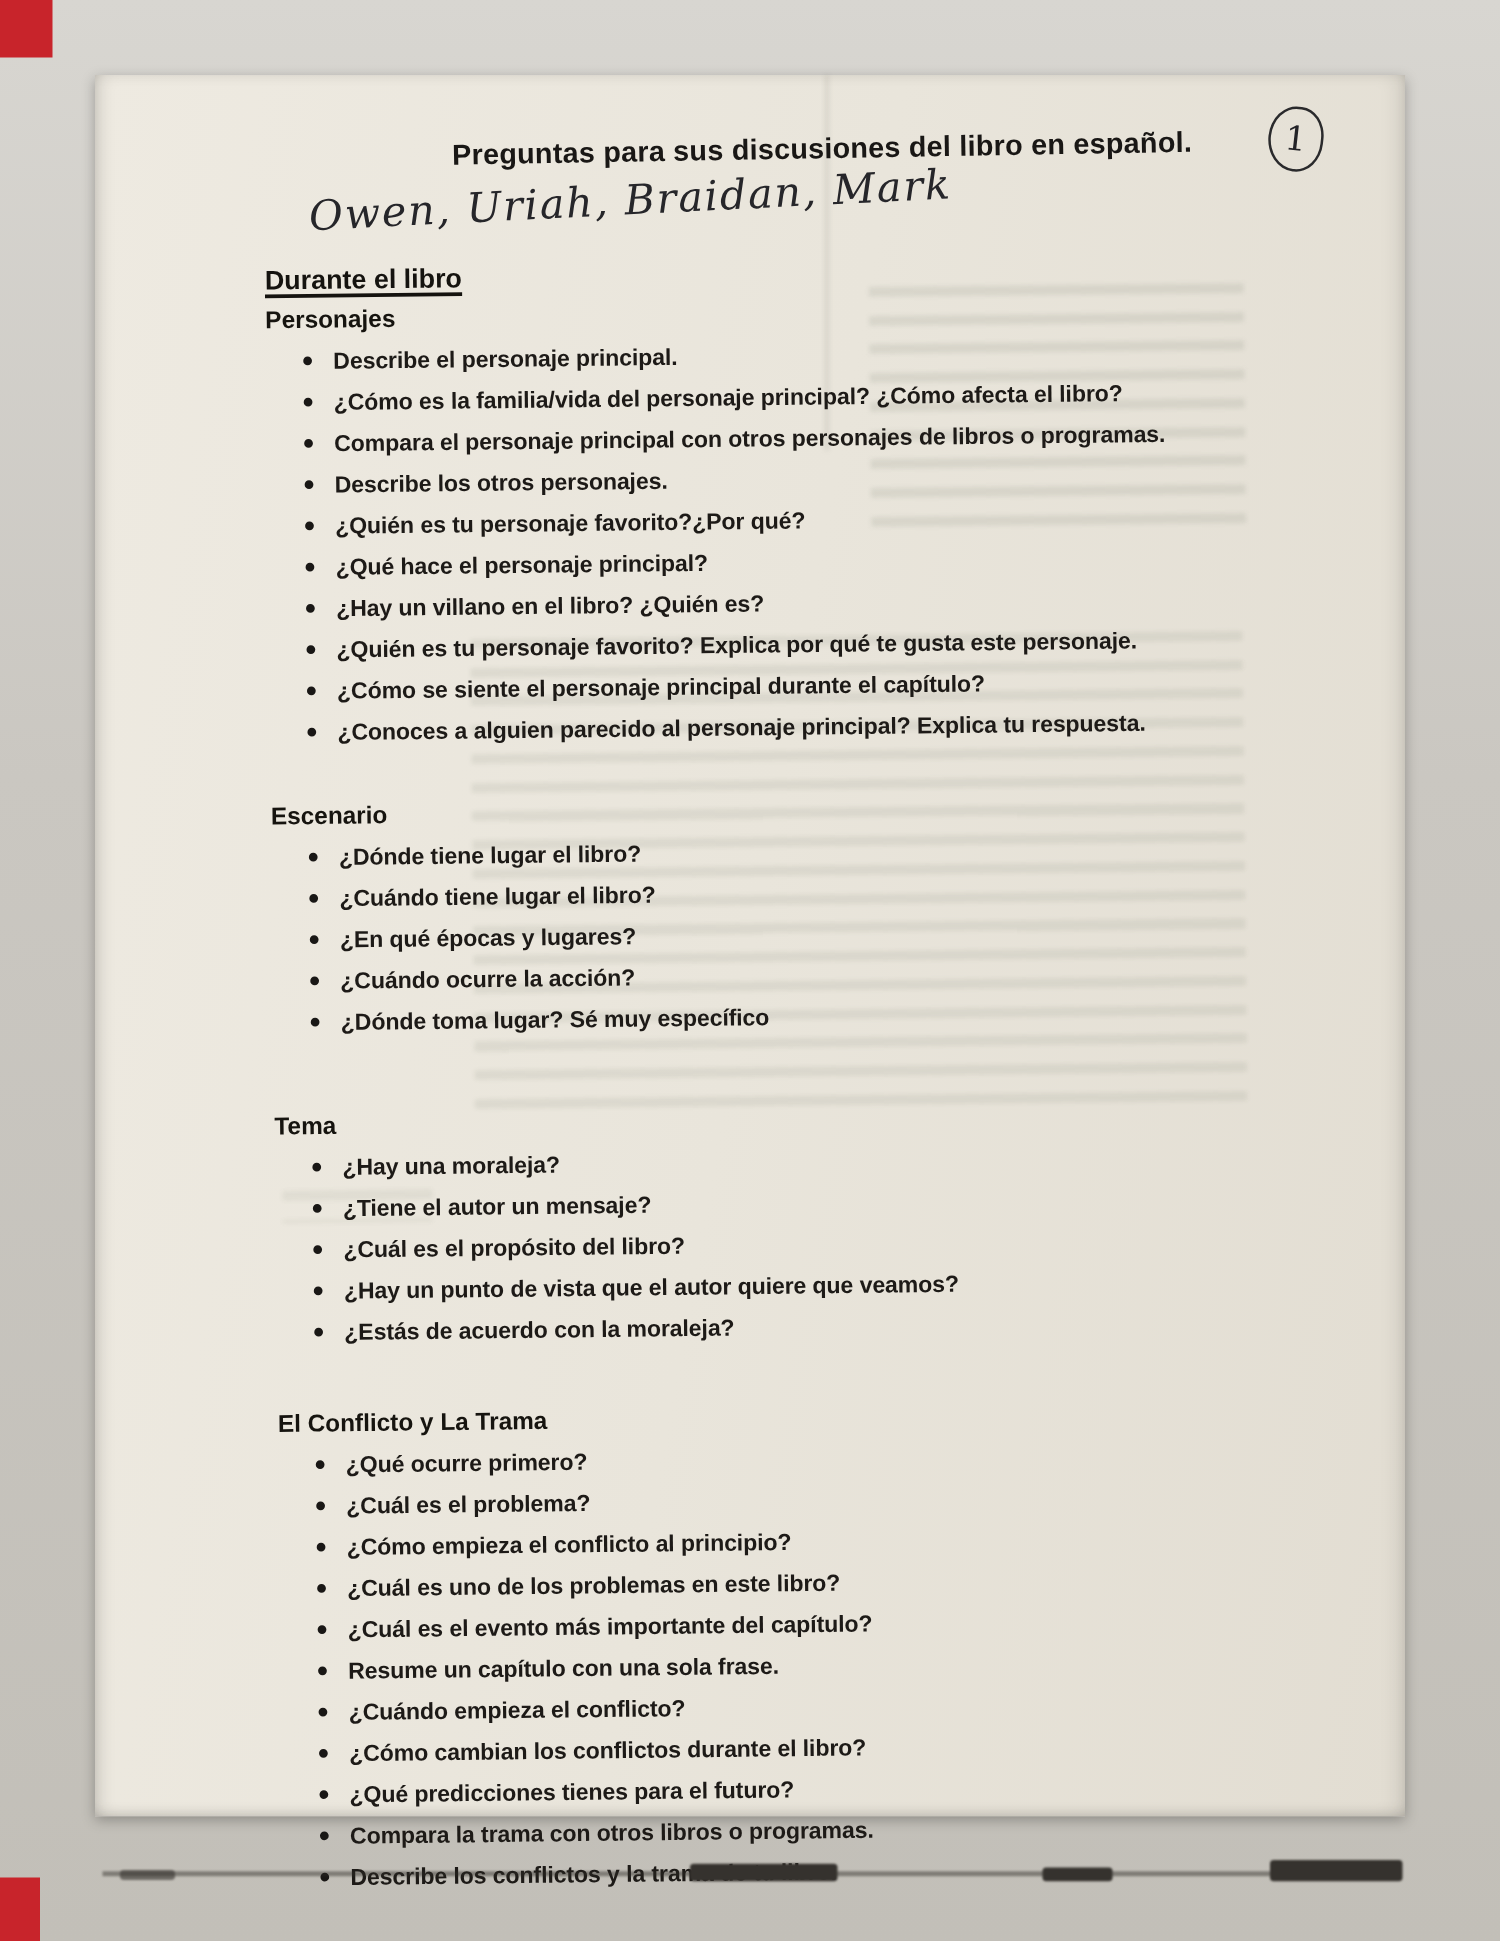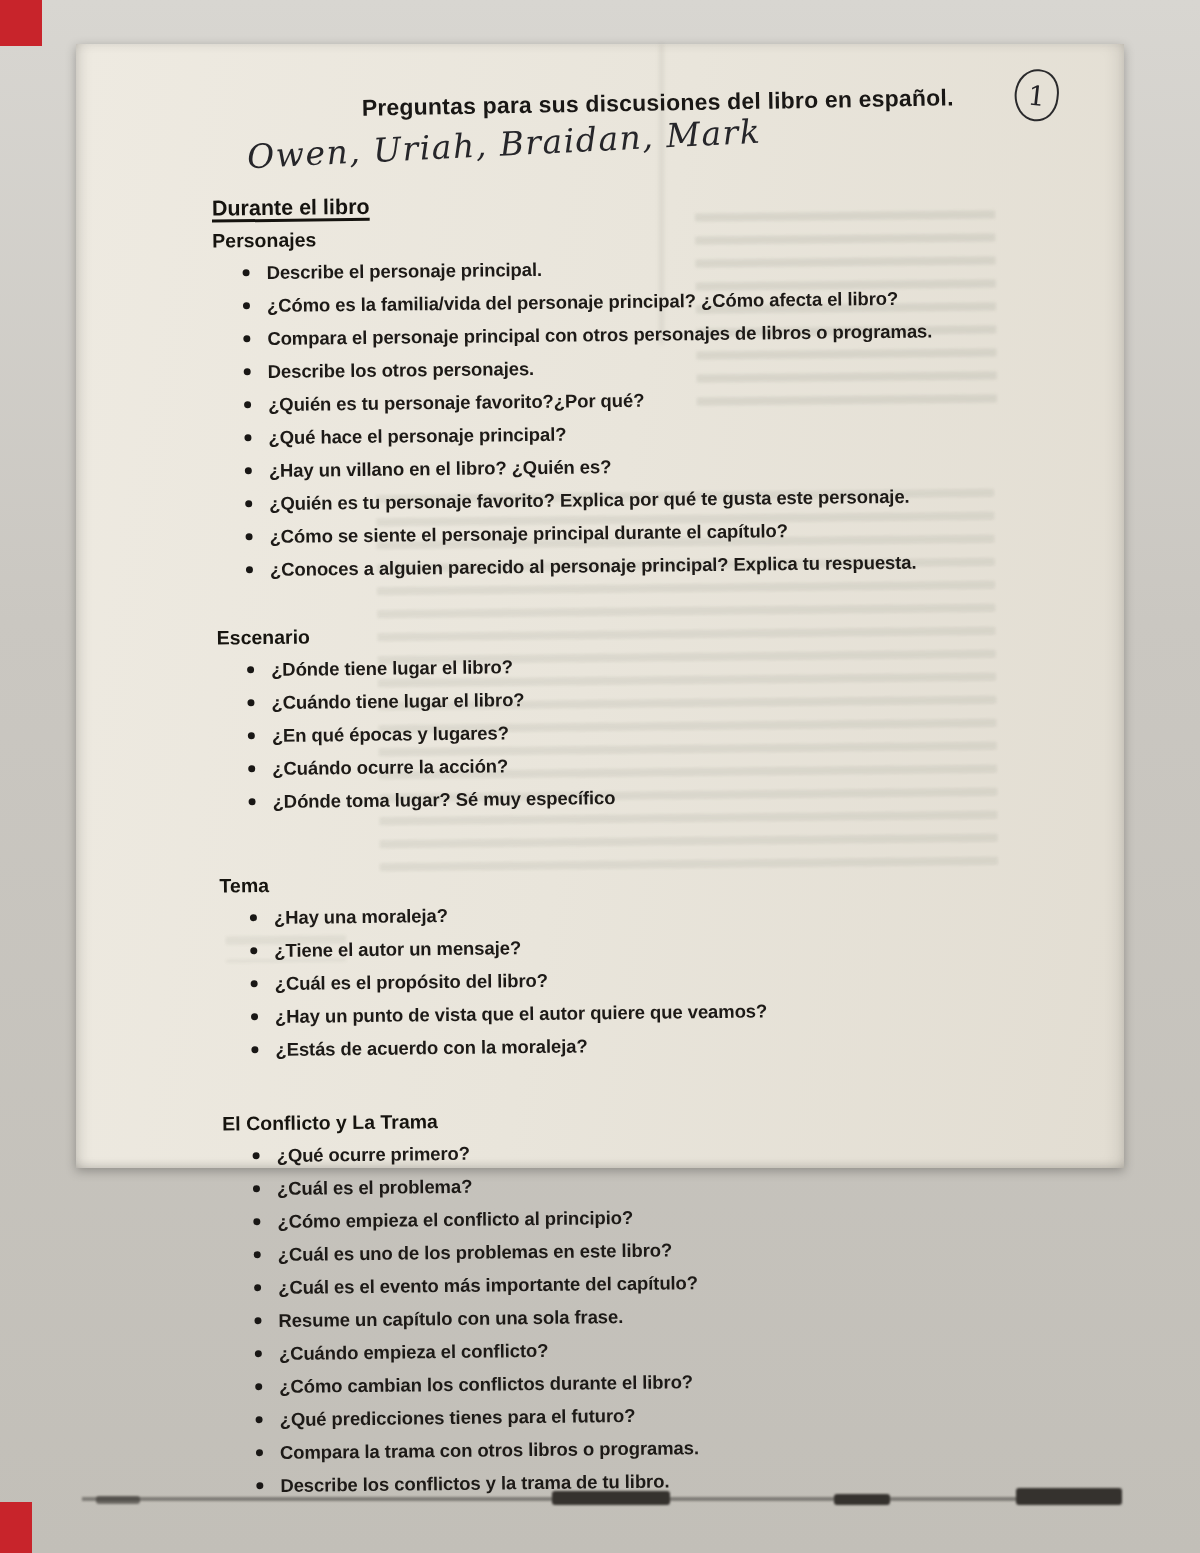--- a/index.html
+++ b/index.html
@@ -2,21 +2,21 @@
 <html><head>
 <meta charset="utf-8">
 <style>
   html,body{margin:0;padding:0;}
   body{
     width:1200px;height:1553px;position:relative;overflow:hidden;
     background:linear-gradient(180deg,#d8d6d1 0%,#cac7c1 40%,#c2bfb8 100%);
     font-family:"Liberation Sans",sans-serif;
   }
   .paper{
-    position:absolute;left:76px;top:44px;width:1048px;height:1124px;
+    position:absolute;left:76px;top:60px;width:1048px;height:1393px;
     background:linear-gradient(100deg,#eeeae1 0%,#e9e5db 50%,#e2ddd2 100%);
     box-shadow:0 3px 10px rgba(0,0,0,.28),
       inset 8px 0 16px -8px rgba(0,0,0,.22),
       inset -10px 0 20px -10px rgba(0,0,0,.18),
       inset 0 -6px 12px -6px rgba(0,0,0,.15);
   }
   .red-mark{position:absolute;background:#c8242b;}
   .red-top{left:0;top:0;width:42px;height:46px;}
   .red-bottom{left:0;top:1502px;width:32px;height:51px;}
   .edge-line{position:absolute;top:1497px;left:82px;width:1038px;height:4px;

